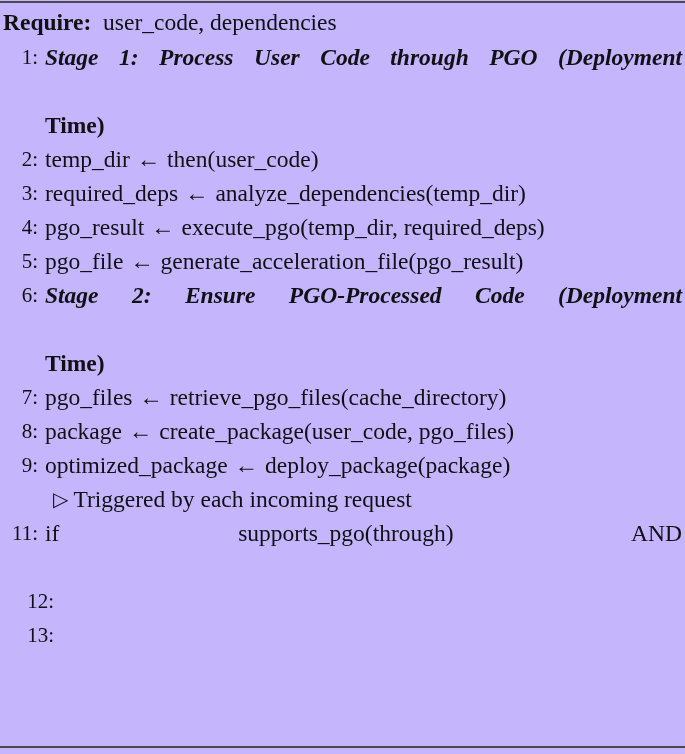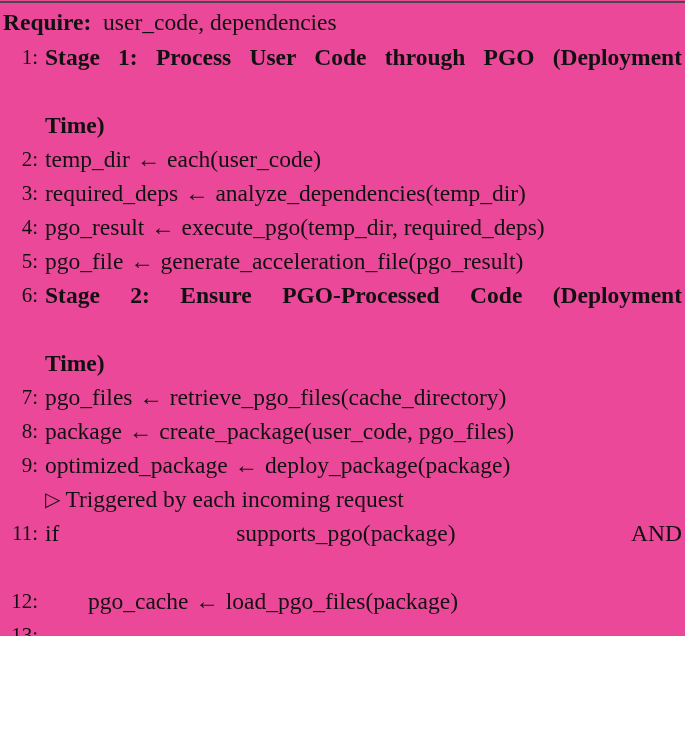--- a/index.html
+++ b/index.html
@@ -9,24 +9,24 @@
     background: #ffffff;
   }
   body {
     font-family: "Liberation Serif", "DejaVu Serif", serif;
     color: #111111;
     -webkit-font-smoothing: antialiased;
   }
   .algorithm {
     position: relative;
     width: 685px;
-    height: 636px;
+    height: 754px;
     box-sizing: border-box;
     overflow: hidden;
-    background: #ec4899;
+    background: #c4b5fd;
   }
   .rule-top,
   .rule-bottom {
     position: absolute;
     left: 0;
     width: 685px;
     height: 2px;
     background: #4a4a4a;
   }
   .rule-top { top: 1px; }
@@ -84,39 +84,42 @@
     text-align-last: left;
   }
   .row.justify .txt::after {
     content: "";
     display: inline-block;
     width: 100%;
     height: 0;
   }
   .row.bold .txt {
     font-weight: bold;
+    font-style: italic;
   }
   .row.indent-1 {
     padding-left: 88px;
+    margin-left: 16px;
   }
   .row .kw {
     font-weight: normal;
   }
   .arrow {
     font-weight: normal;
     padding: 0 1px;
   }
   
   .comment-row {
     position: relative;
     display: block;
     font-size: 23.5px;
     line-height: 34px;
     padding-left: 45px;
     padding-right: 3px;
+    margin-left: 8px;
   }
   .comment-row .tri {
     display: inline-block;
     font-size: 20px;
     padding-right: 5px;
     vertical-align: 1px;
   }
   .wrap-line {
     display: block;
     font-size: 23.5px;
@@ -140,21 +143,21 @@
 
 
     <div class="row bold justify">
       <span class="num">1:</span>
       <span class="txt">Stage 1: Process User Code through PGO (Deployment</span>
     </div>
     <div class="wrap-line" style="font-weight:bold;">Time)</div>
 
     <div class="row">
       <span class="num">2:</span>
-      <span class="txt"><span>temp_dir</span> <span class="arrow">←</span> <span>each(user_code)</span></span>
+      <span class="txt"><span>temp_dir</span> <span class="arrow">←</span> <span>then(user_code)</span></span>
     </div>
 
     <div class="row">
       <span class="num">3:</span>
       <span class="txt"><span>required_deps</span> <span class="arrow">←</span> <span>analyze_dependencies(temp_dir)</span></span>
     </div>
 
     <div class="row">
       <span class="num">4:</span>
       <span class="txt"><span>pgo_result</span> <span class="arrow">←</span> <span>execute_pgo(temp_dir, required_deps)</span></span>
@@ -186,26 +189,25 @@
       <span class="txt"><span>optimized_package</span> <span class="arrow">←</span> <span>deploy_package(package)</span></span>
     </div>
 
 
     <div class="comment-row">
       <span class="tri">▷</span><span>Triggered by each incoming request</span>
     </div>
 
     <div class="row justify">
       <span class="num">11:</span>
-      <span class="txt"><span class="kw">if</span> <span>supports_pgo(package)</span> <span>AND</span></span>
+      <span class="txt"><span class="kw">if</span> <span>supports_pgo(through)</span> <span>AND</span></span>
     </div>
 
     <div class="row indent-1">
       <span class="num">12:</span>
-      <span class="txt"><span>pgo_cache</span> <span class="arrow">←</span> <span>load_pgo_files(package)</span></span>
     </div>
 
     <div class="row indent-1">
       <span class="num">13:</span>
       <span class="txt">  </span>
     </div>
 
   </div>
 
   <div class="rule-bottom"></div>

